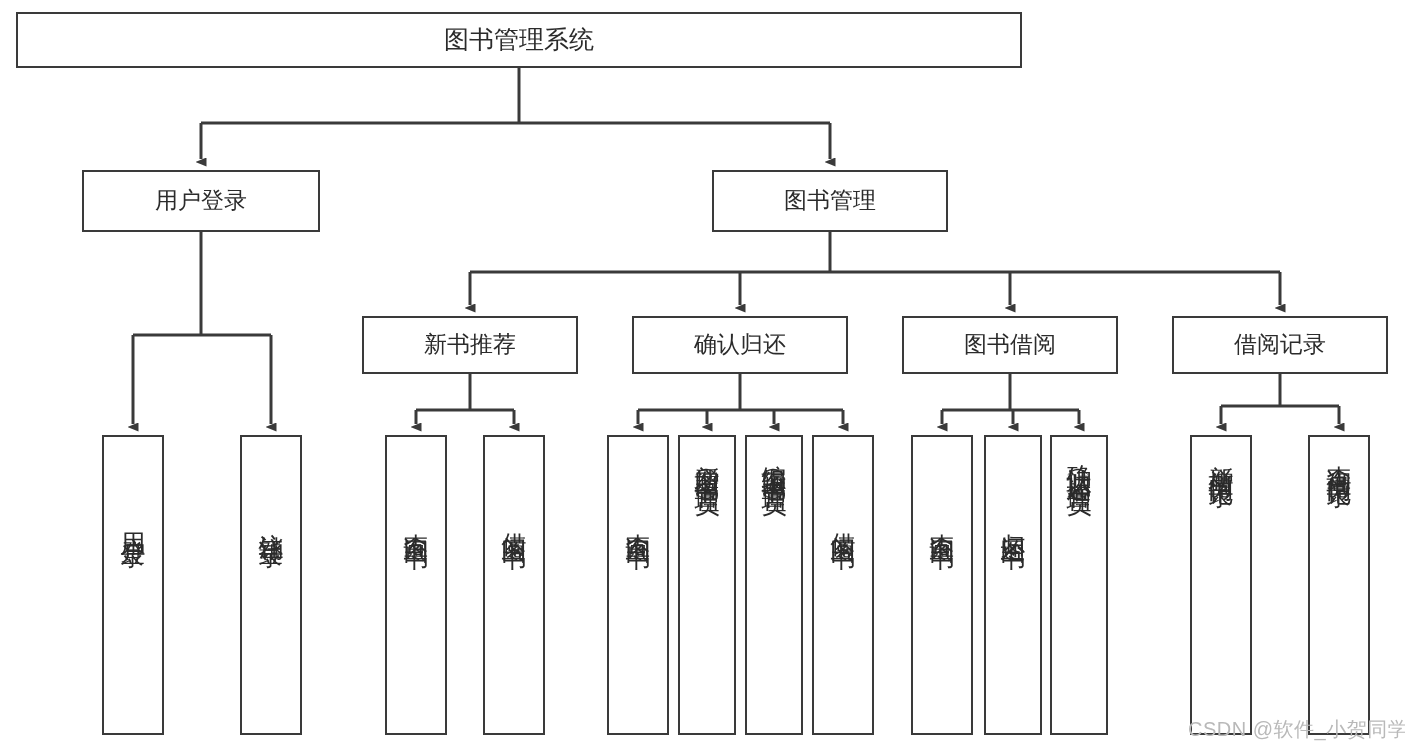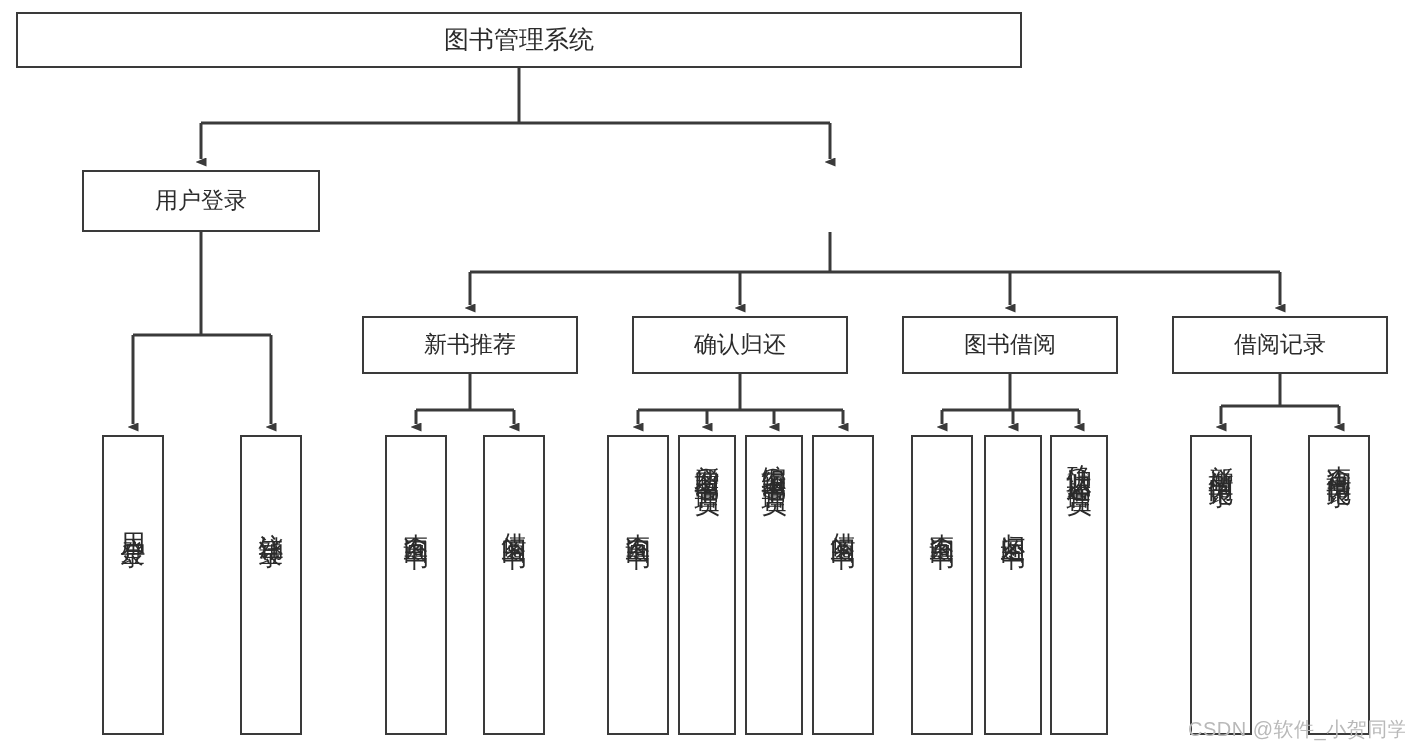--- a/index.html
+++ b/index.html
@@ -131,20 +131,23 @@
   </svg>
 
   <div class="node root" style="left:16px;top:12px;width:1006px;height:56px;">
     <span>图书管理系统</span>
   </div>
 
   <div class="node lvl2" style="left:82px;top:170px;width:238px;height:62px;">
     <span>用户登录</span>
   </div>
 
+  <div class="node lvl2" style="left:712px;top:170px;width:236px;height:62px;">
+    <span>图书管理</span>
+  </div>
 
   <div class="node lvl3" style="left:362px;top:316px;width:216px;height:58px;">
     <span>新书推荐</span>
   </div>
 
   <div class="node lvl3" style="left:632px;top:316px;width:216px;height:58px;">
     <span>确认归还</span>
   </div>
 
   <div class="node lvl3" style="left:902px;top:316px;width:216px;height:58px;">

